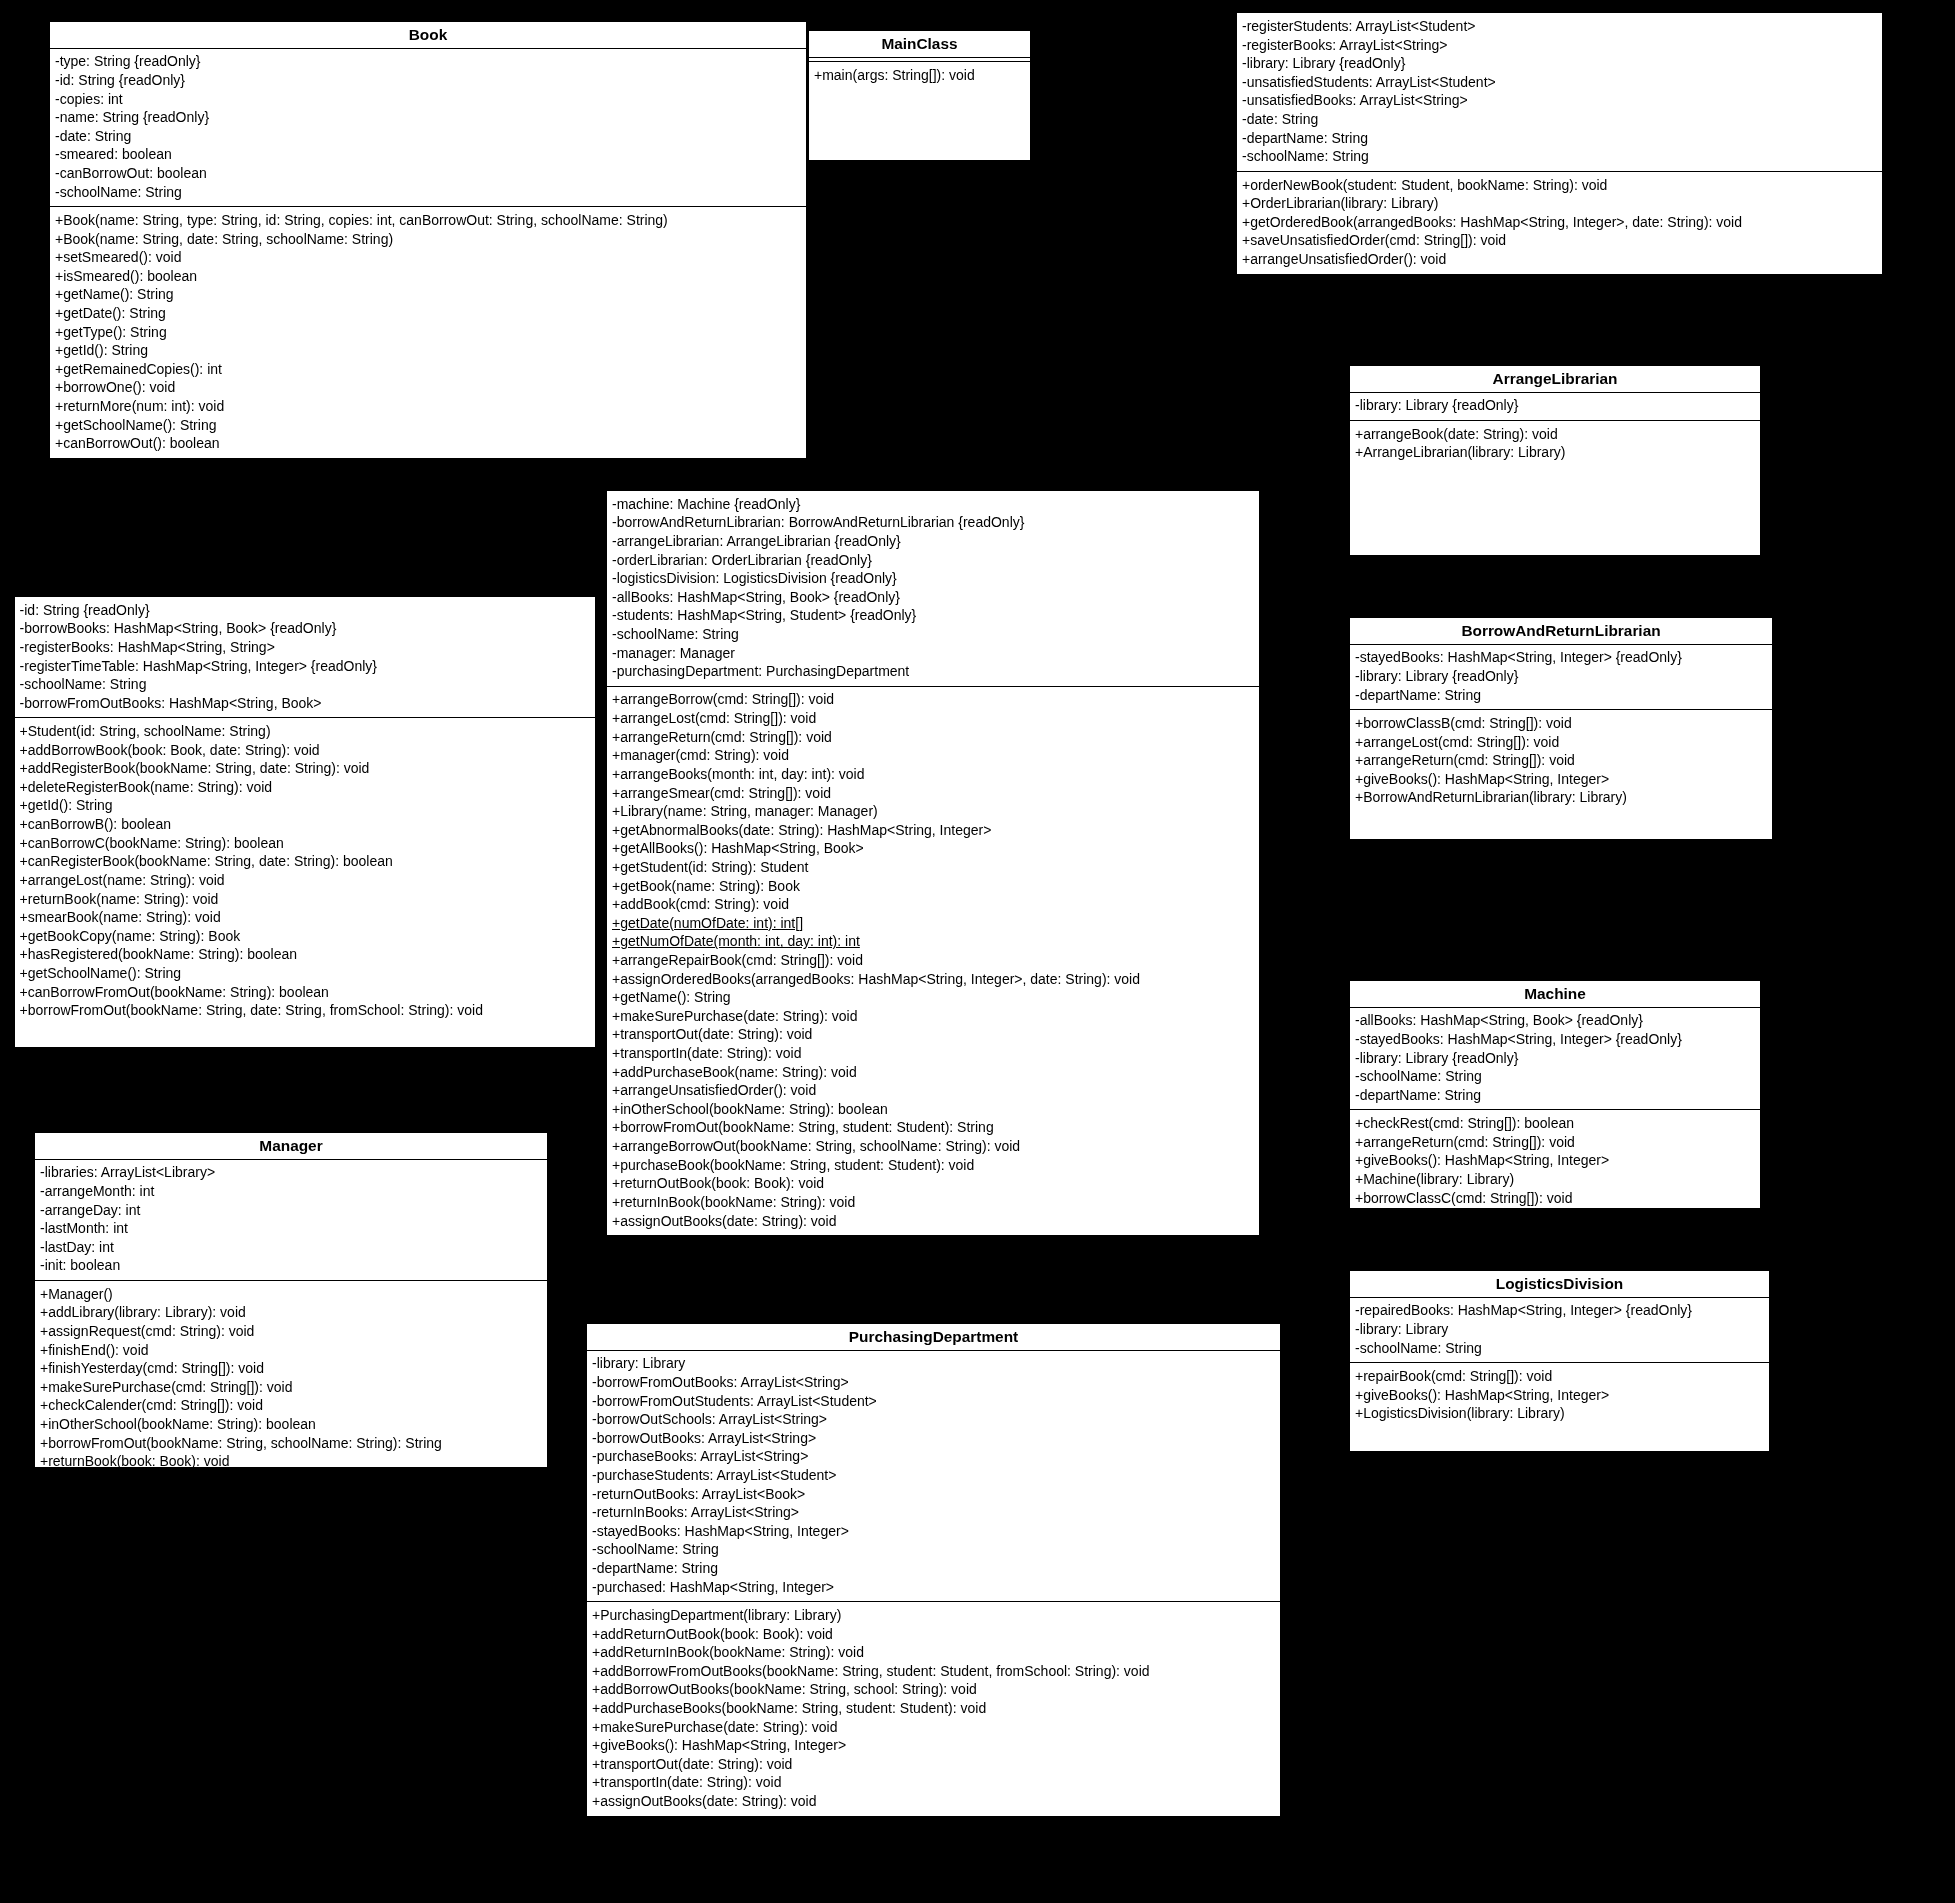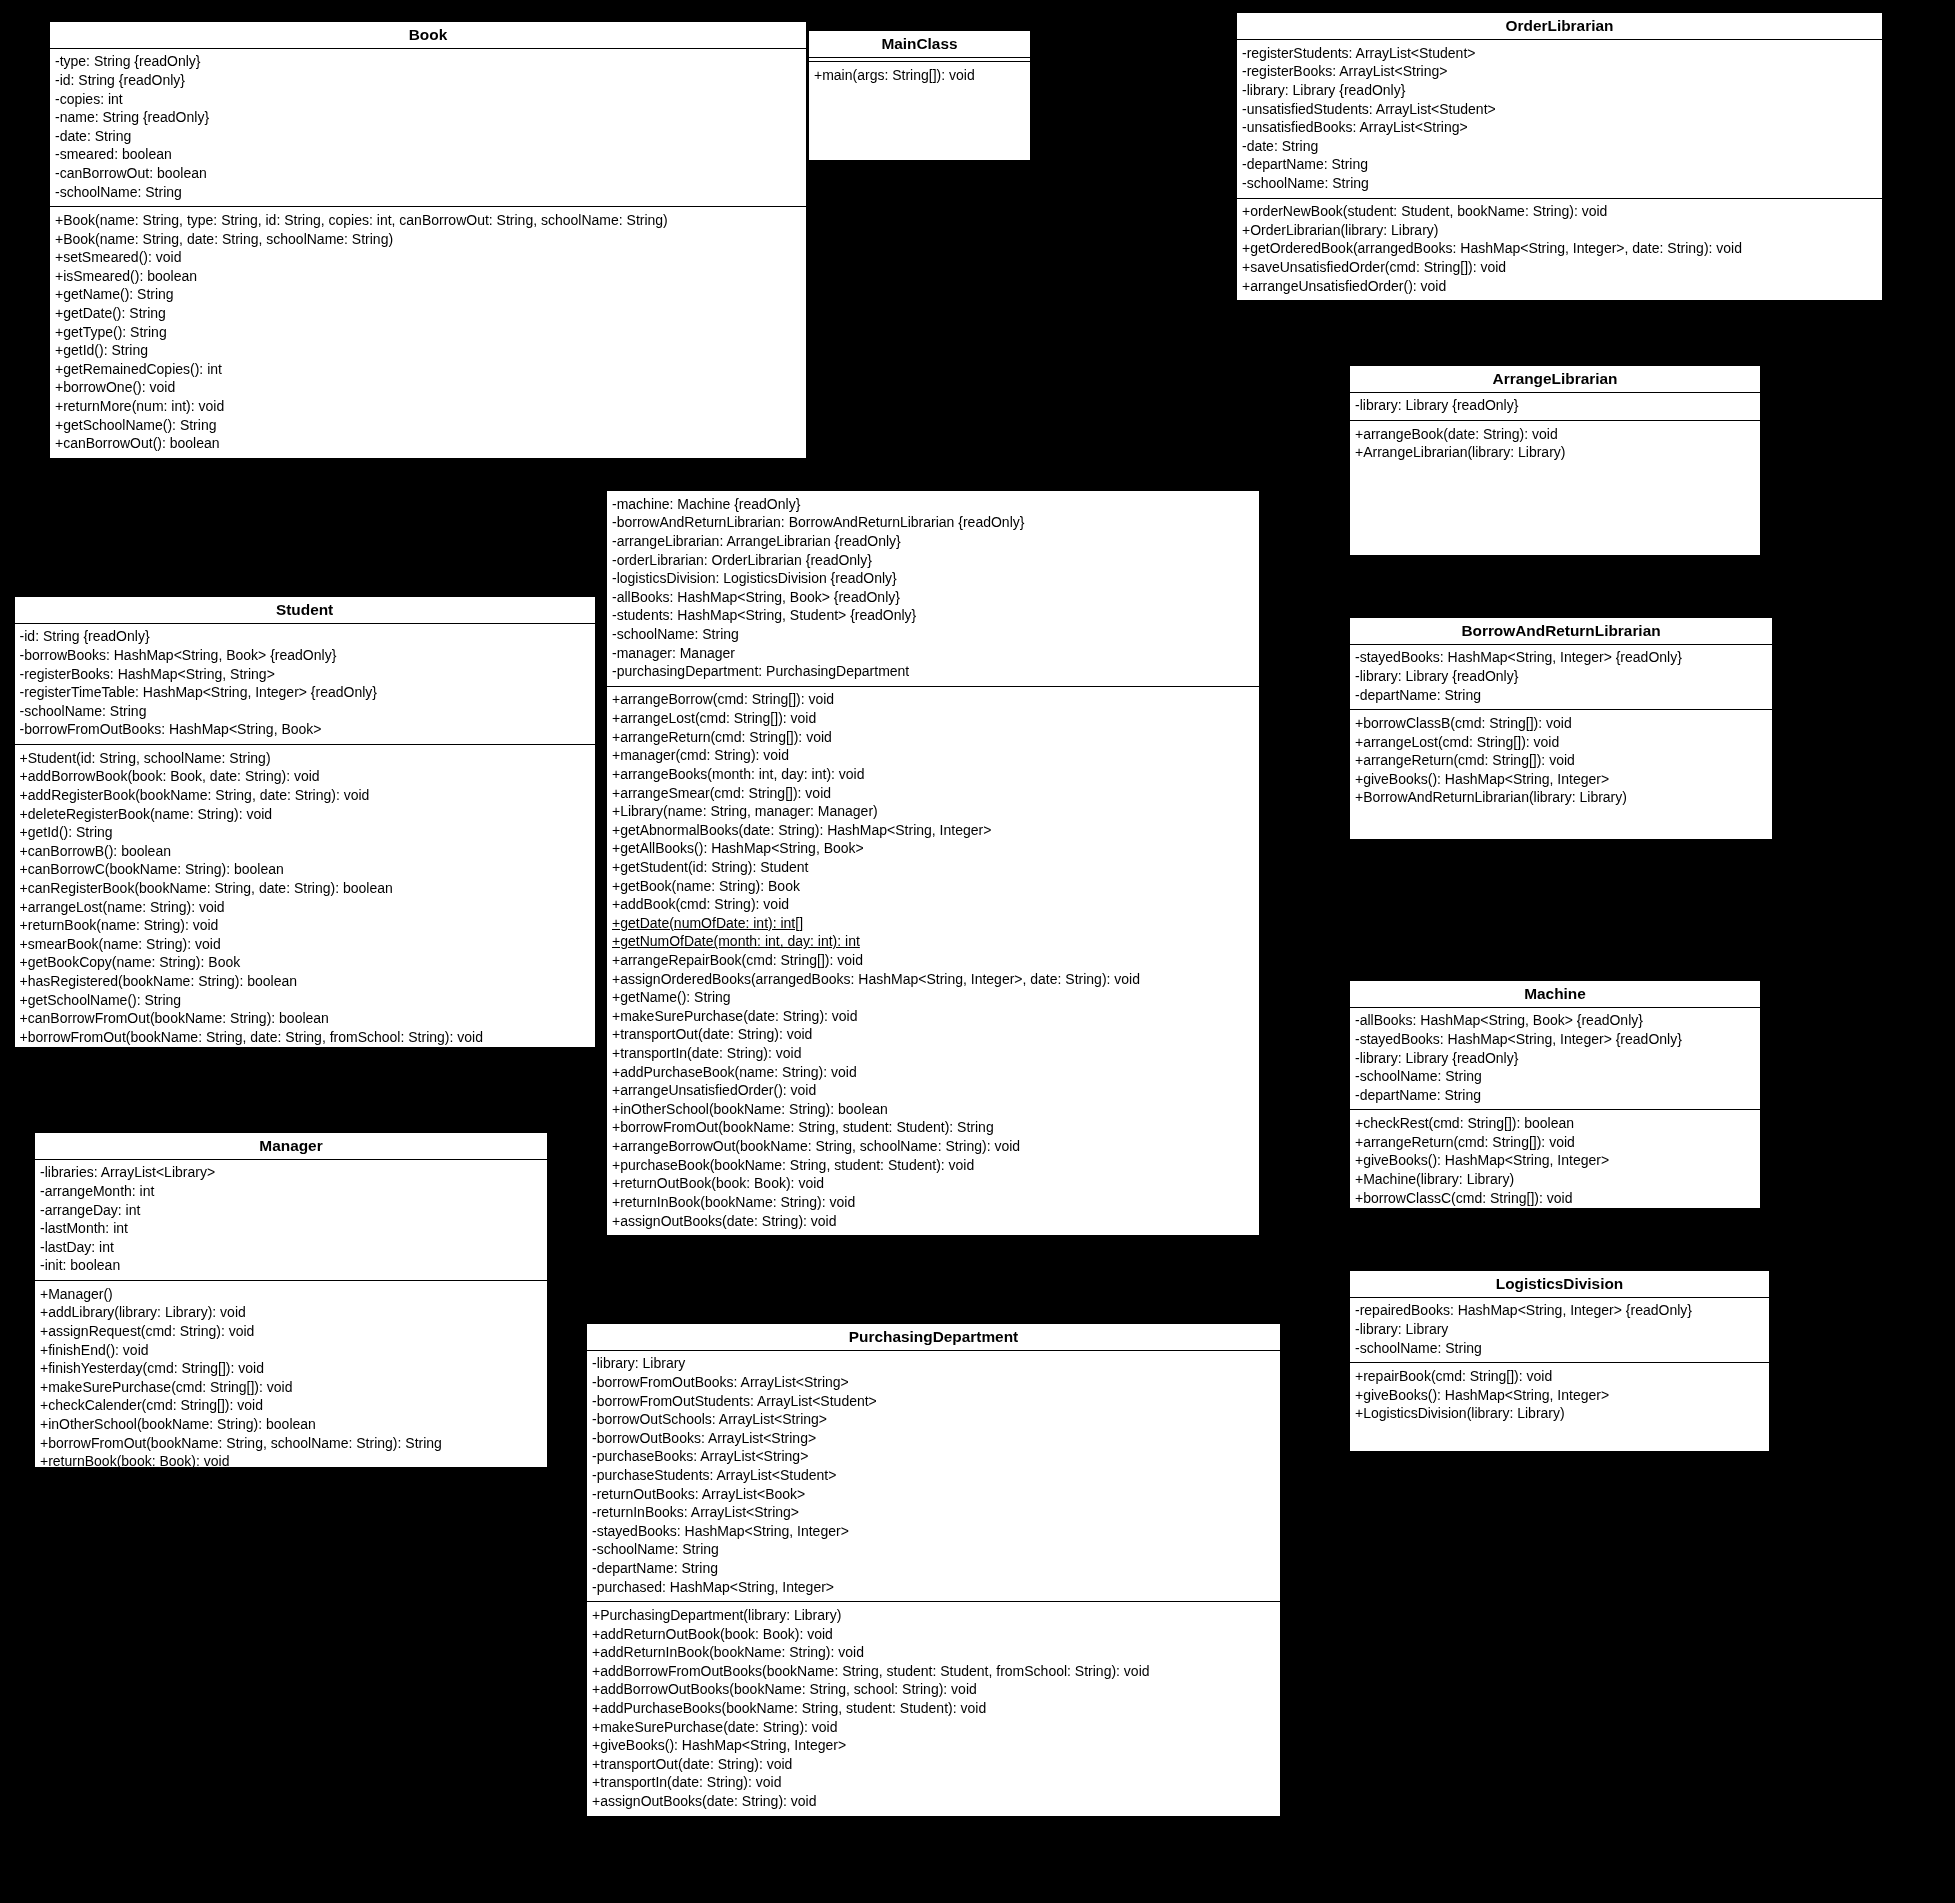--- a/index.html
+++ b/index.html
@@ -116,21 +116,20 @@
 
 <div class="uml-class" id="cls-mainclass">
   <div class="uml-title">MainClass</div>
   <div class="uml-section" style="height:3.7px; padding:0;"></div>
   <div class="uml-section">
     <div class="uml-line">+main(args: String[]): void</div>
   </div>
 </div>
 
 <div class="uml-class" id="cls-orderlib">
-  <div class="uml-title">OrderLibrarian</div>
   <div class="uml-section">
     <div class="uml-line">-registerStudents: ArrayList&lt;Student&gt;</div>
     <div class="uml-line">-registerBooks: ArrayList&lt;String&gt;</div>
     <div class="uml-line">-library: Library {readOnly}</div>
     <div class="uml-line">-unsatisfiedStudents: ArrayList&lt;Student&gt;</div>
     <div class="uml-line">-unsatisfiedBooks: ArrayList&lt;String&gt;</div>
     <div class="uml-line">-date: String</div>
     <div class="uml-line">-departName: String</div>
     <div class="uml-line">-schoolName: String</div>
   </div>
@@ -196,21 +195,20 @@
     <div class="uml-line">-schoolName: String</div>
   </div>
   <div class="uml-section">
     <div class="uml-line">+repairBook(cmd: String[]): void</div>
     <div class="uml-line">+giveBooks(): HashMap&lt;String, Integer&gt;</div>
     <div class="uml-line">+LogisticsDivision(library: Library)</div>
   </div>
 </div>
 
 <div class="uml-class" id="cls-student">
-  <div class="uml-title">Student</div>
   <div class="uml-section">
     <div class="uml-line">-id: String {readOnly}</div>
     <div class="uml-line">-borrowBooks: HashMap&lt;String, Book&gt; {readOnly}</div>
     <div class="uml-line">-registerBooks: HashMap&lt;String, String&gt;</div>
     <div class="uml-line">-registerTimeTable: HashMap&lt;String, Integer&gt; {readOnly}</div>
     <div class="uml-line">-schoolName: String</div>
     <div class="uml-line">-borrowFromOutBooks: HashMap&lt;String, Book&gt;</div>
   </div>
   <div class="uml-section">
     <div class="uml-line">+Student(id: String, schoolName: String)</div>

